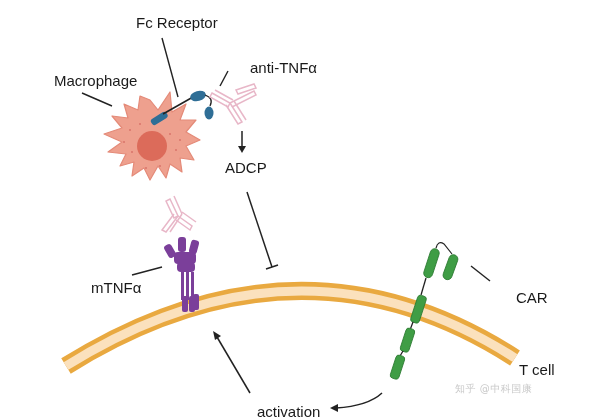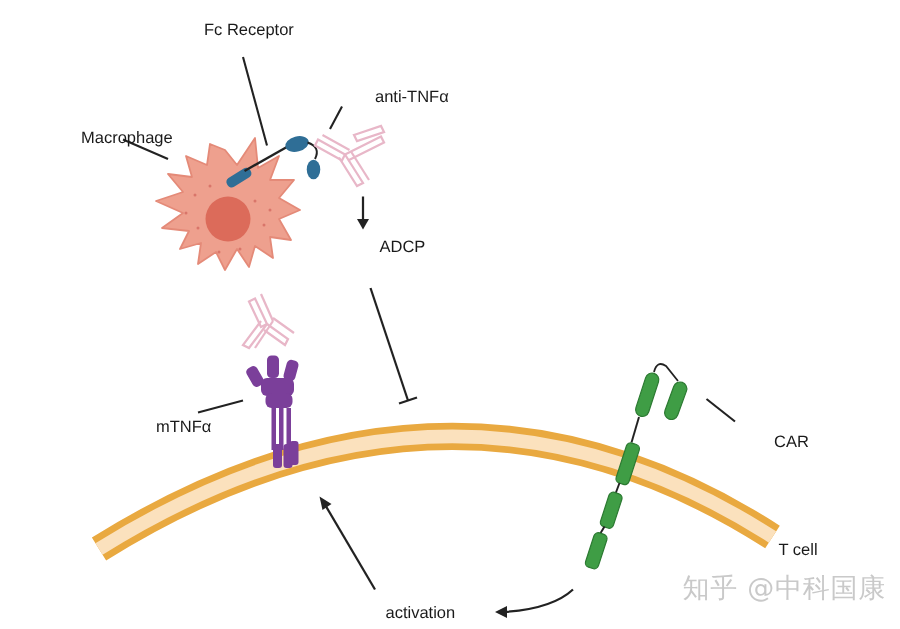--- a/index.html
+++ b/index.html
@@ -1,20 +1,20 @@
 <!DOCTYPE html>
 <html><head>
 <meta charset="utf-8">
 <style>
   html, body { margin: 0; padding: 0; background: #ffffff; }
   body { width: 600px; height: 419px; position: relative; overflow: hidden;
          font-family: "Liberation Sans", "DejaVu Sans", sans-serif; }
   svg.diagram { position: absolute; left: 0; top: 0; }
-  .lbl { position: absolute; font-size: 11px; color: #1a1a1a; white-space: nowrap; line-height: 1; }
-  .wm { position: absolute; font-size: 18px; color: #c9c9c9; white-space: nowrap; line-height: 1;
+  .lbl { position: absolute; font-size: 15px; color: #1a1a1a; white-space: nowrap; line-height: 1; }
+  .wm { position: absolute; font-size: 10px; color: #c9c9c9; white-space: nowrap; line-height: 1;
         font-family: "DejaVu Sans", sans-serif; letter-spacing: 0.5px; }
 </style>
 </head>
 <body>
 
 <svg class="diagram" width="600" height="419" viewBox="0 0 600 419">
 
   <g>
     <path d="M66,366 Q300,220 515,358" fill="none" stroke="#e9a940" stroke-width="18" stroke-linecap="butt"></path>
     <path d="M66,366 Q300,220 515,358" fill="none" stroke="#fbe1bd" stroke-width="9" stroke-linecap="butt"></path>
@@ -111,20 +111,20 @@
     <polygon points="213,331 221,336 215,340" fill="#222"></polygon>
   </g>
 
   <g>
     <path d="M382,393 Q368,406 336,408" fill="none" stroke="#222" stroke-width="1.5"></path>
     <polygon points="330,408 338,404 338,412" fill="#222"></polygon>
   </g>
 </svg>
 
 <div class="lbl" style="left:136px; top:15px;">Fc Receptor</div>
-<div class="lbl" style="left:54px; top:87px;">Macrophage</div>
+<div class="lbl" style="left:54px; top:73px;">Macrophage</div>
 <div class="lbl" style="left:250px; top:60px;">anti-TNFα</div>
-<div class="lbl" style="left:225px; top:160px;margin-left:28px;">ADCP</div>
-<div class="lbl" style="left:104px; top:280px;">mTNFα</div>
+<div class="lbl" style="left:225px; top:160px;">ADCP</div>
+<div class="lbl" style="left:91px; top:280px;">mTNFα</div>
 <div class="lbl" style="left:516px; top:290px;">CAR</div>
 <div class="lbl" style="left:519px; top:362px;text-align:right;">T cell</div>
 <div class="lbl" style="left:257px; top:404px;">activation</div>
 <div class="wm" style="left:455px; top:384px;">知乎 @中科国康</div>
 
 </body></html>

